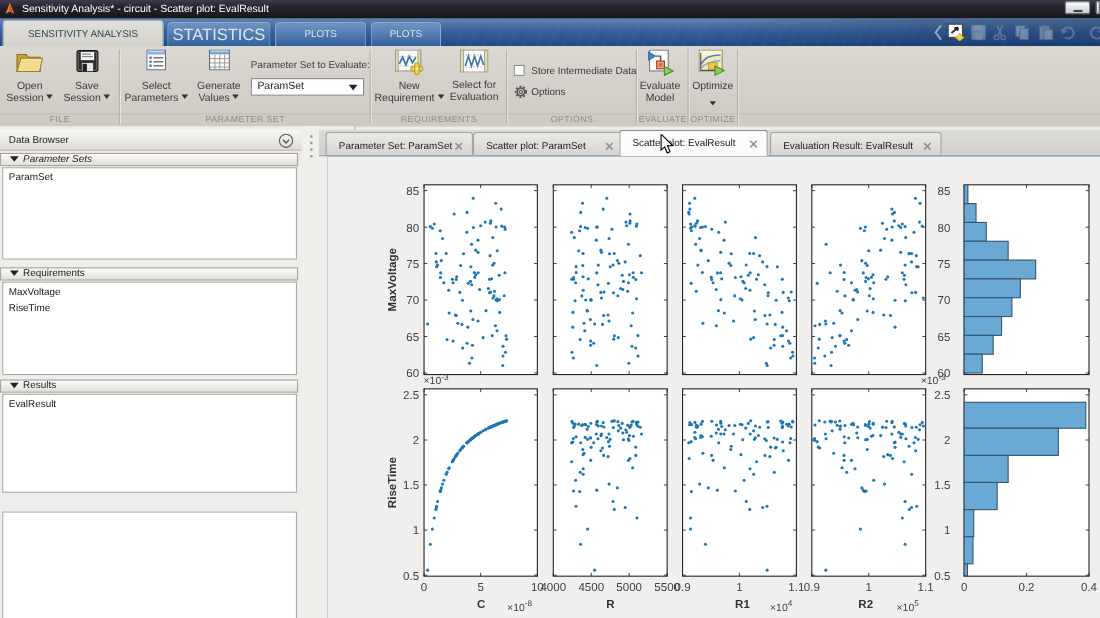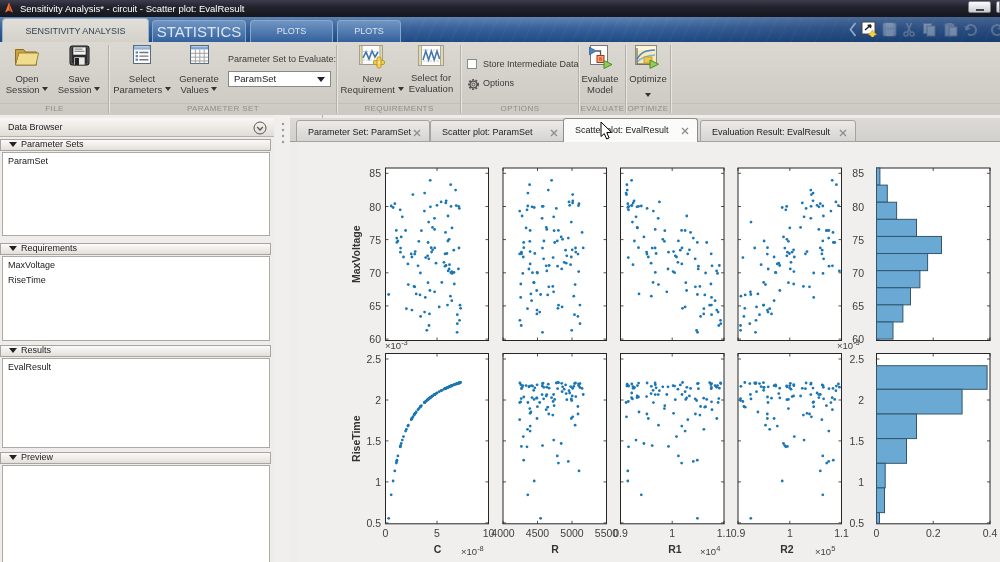--- a/index.html
+++ b/index.html
@@ -183,45 +183,41 @@
 <div class="abs" style="left:0;top:115px;width:1000px;height:447px;background:#eeedeb">
 
   <div class="abs" style="left:0;top:0;width:323px;height:447px;background:#eeedeb;border-right:1px solid #b6b2ab">
     <div class="abs" style="left:0;top:3px;width:274px;height:19px;background:linear-gradient(#f8f7f5,#e0ddd8);border-bottom:1px solid #b6b2ab">
       <span class="abs" style="left:8px;top:4px;font-size:9px;color:#222">Data Browser</span>
       <div class="abs" style="left:253px;top:3px"><svg width="14" height="14" viewBox="0 0 14 14">
             <circle cx="7" cy="7" r="6" fill="none" stroke="#555" stroke-width="1"></circle>
             <path d="M4.2 6 7 9 9.8 6" fill="none" stroke="#555" stroke-width="1.2"></path>
           </svg></div>
     </div>
-    <div style="position:absolute;left:0;top:24px;width:271px;height:12px;background:linear-gradient(#fcfbfa,#e2dfda);border:1px solid #a9a59e;box-sizing:border-box;">
+    <div style="position:absolute;left:0;top:24px;width:271px;height:12px;background:linear-gradient(#fcfbfa,#e2dfda);border:1px solid #a9a59e;box-sizing:border-box;font-style:italic;">
 <span style="position:absolute;left:8px;top:2px;width:0;height:0;border-left:4px solid transparent;border-right:4px solid transparent;border-top:5px solid #222"></span>
 <span style="position:absolute;left:20px;top:-1px;font-size:9px;color:#1a1a1a">Parameter Sets</span>
       </div>
     <div style="position:absolute;left:2px;top:37px;width:268px;height:84px;background:#fff;border:1px solid #aeaaa3;box-sizing:border-box">
         <div style="padding:1px 0 0 5px;font-size:9px;color:#1a1a1a;line-height:14px">ParamSet</div>
       </div>
     <div style="position:absolute;left:0;top:128px;width:271px;height:12px;background:linear-gradient(#fcfbfa,#e2dfda);border:1px solid #a9a59e;box-sizing:border-box;">
 <span style="position:absolute;left:8px;top:2px;width:0;height:0;border-left:4px solid transparent;border-right:4px solid transparent;border-top:5px solid #222"></span>
 <span style="position:absolute;left:20px;top:-1px;font-size:9px;color:#1a1a1a">Requirements</span>
       </div>
     <div style="position:absolute;left:2px;top:141px;width:268px;height:85px;background:#fff;border:1px solid #aeaaa3;box-sizing:border-box">
         <div style="padding:1px 0 0 5px;font-size:9px;color:#1a1a1a;line-height:14px">MaxVoltage</div>
         <div style="padding:1px 0 0 5px;font-size:9px;color:#1a1a1a;line-height:14px">RiseTime</div>
       </div>
     <div style="position:absolute;left:0;top:230px;width:271px;height:12px;background:linear-gradient(#fcfbfa,#e2dfda);border:1px solid #a9a59e;box-sizing:border-box;">
 <span style="position:absolute;left:8px;top:2px;width:0;height:0;border-left:4px solid transparent;border-right:4px solid transparent;border-top:5px solid #222"></span>
 <span style="position:absolute;left:20px;top:-1px;font-size:9px;color:#1a1a1a">Results</span>
       </div>
     <div style="position:absolute;left:2px;top:243px;width:268px;height:90px;background:#fff;border:1px solid #aeaaa3;box-sizing:border-box">
         <div style="padding:1px 0 0 5px;font-size:9px;color:#1a1a1a;line-height:14px">EvalResult</div>
-      </div>
-    <div style="position:absolute;left:0;top:337px;width:271px;height:12px;background:linear-gradient(#fcfbfa,#e2dfda);border:1px solid #a9a59e;box-sizing:border-box;">
-<span style="position:absolute;left:8px;top:2px;width:0;height:0;border-left:4px solid transparent;border-right:4px solid transparent;border-top:5px solid #222"></span>
-<span style="position:absolute;left:20px;top:-1px;font-size:9px;color:#1a1a1a">Preview</span>
       </div>
     <div style="position:absolute;left:2px;top:350px;width:268px;height:100px;background:#fff;border:1px solid #aeaaa3;box-sizing:border-box"></div>
   </div>
 
   <div class="abs" style="left:275px;top:0;width:15px;height:447px;background:#f0efec">
     <svg width="4" height="24" style="position:absolute;left:6px;top:6px">
         <circle cx="2" cy="3" r="1.2" fill="#9a9a9a"></circle>
         <circle cx="2" cy="9" r="1.2" fill="#9a9a9a"></circle>
         <circle cx="2" cy="15" r="1.2" fill="#9a9a9a"></circle>
         <circle cx="2" cy="21" r="1.2" fill="#9a9a9a"></circle>

